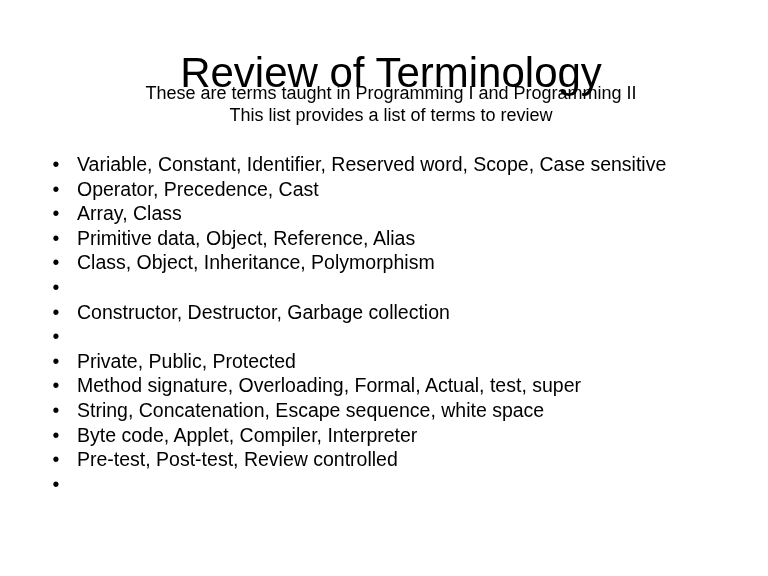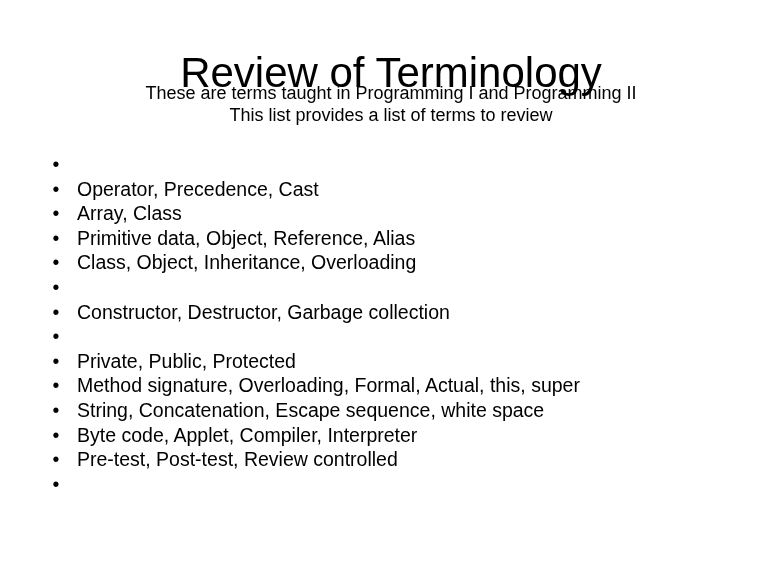--- a/index.html
+++ b/index.html
@@ -88,54 +88,55 @@
   <h1 class="slide-title">Review of Terminology</h1>
 
   <div class="subtitle-block">
     <div class="subtitle-line">These are terms taught in Programming I and Programming II</div>
     <div class="subtitle-line">This list provides a list of terms to review</div>
   </div>
 
   <ul class="bullet-list">
     <li class="bullet-item">
       <span class="bullet-marker">•</span>
+      <span class="bullet-text">Variable, Constant, Identifier, Reserved word, Scope, Case sensitive</span>
     </li>
     <li class="bullet-item">
       <span class="bullet-marker">•</span>
       <span class="bullet-text">Operator, Precedence, Cast</span>
     </li>
     <li class="bullet-item">
       <span class="bullet-marker">•</span>
       <span class="bullet-text">Array, Class</span>
     </li>
     <li class="bullet-item">
       <span class="bullet-marker">•</span>
       <span class="bullet-text">Primitive data, Object, Reference, Alias</span>
     </li>
     <li class="bullet-item">
       <span class="bullet-marker">•</span>
-      <span class="bullet-text">Class, Object, Inheritance, Overloading</span>
+      <span class="bullet-text">Class, Object, Inheritance, Polymorphism</span>
     </li>
     <li class="bullet-item">
       <span class="bullet-marker">•</span>
     </li>
     <li class="bullet-item">
       <span class="bullet-marker">•</span>
       <span class="bullet-text">Constructor, Destructor, Garbage collection</span>
     </li>
     <li class="bullet-item">
       <span class="bullet-marker">•</span>
     </li>
     <li class="bullet-item">
       <span class="bullet-marker">•</span>
       <span class="bullet-text">Private, Public, Protected</span>
     </li>
     <li class="bullet-item">
       <span class="bullet-marker">•</span>
-      <span class="bullet-text">Method signature, Overloading, Formal, Actual, this, super</span>
+      <span class="bullet-text">Method signature, Overloading, Formal, Actual, test, super</span>
     </li>
     <li class="bullet-item">
       <span class="bullet-marker">•</span>
       <span class="bullet-text">String, Concatenation, Escape sequence, white space</span>
     </li>
     <li class="bullet-item">
       <span class="bullet-marker">•</span>
       <span class="bullet-text">Byte code, Applet, Compiler, Interpreter</span>
     </li>
     <li class="bullet-item">

